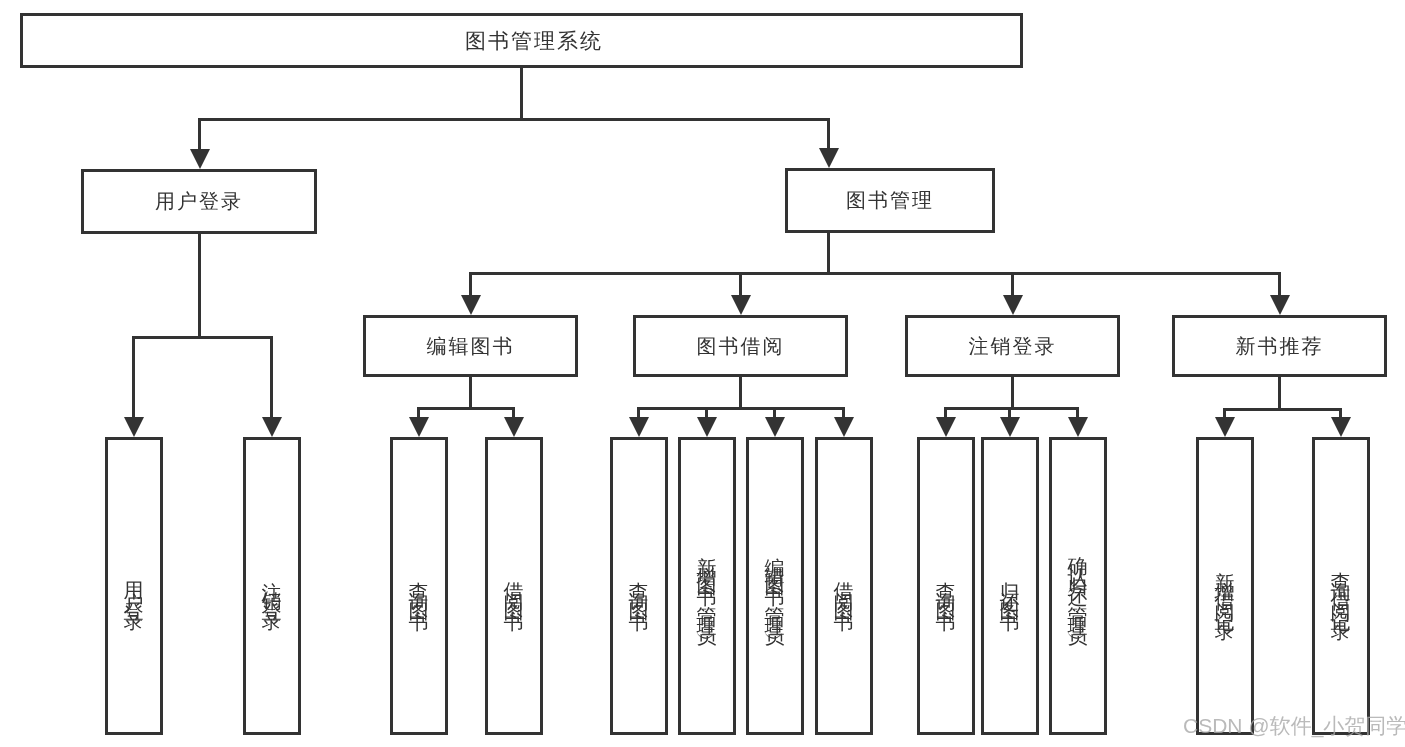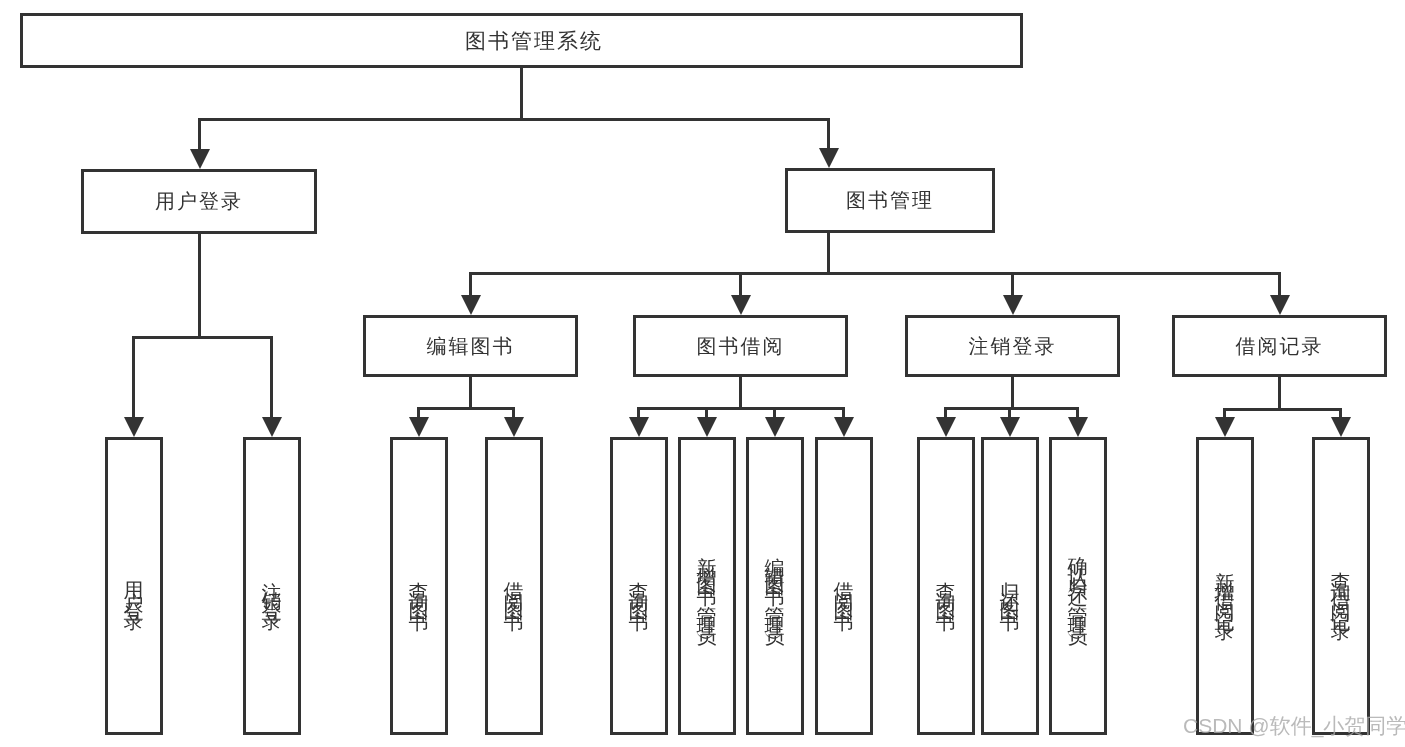--- a/index.html
+++ b/index.html
@@ -95,21 +95,21 @@
   <div class="node h" style="left:363px;top:315px;width:215px;height:62px;">
     <span>编辑图书</span>
   </div>
   <div class="node h" style="left:633px;top:315px;width:215px;height:62px;text-align:right;">
     <span>图书借阅</span>
   </div>
   <div class="node h" style="left:905px;top:315px;width:215px;height:62px;">
     <span>注销登录</span>
   </div>
   <div class="node h" style="left:1172px;top:315px;width:215px;height:62px;">
-    <span>借阅记录</span>
+    <span>新书推荐</span>
   </div>
 
   <div class="vl" style="left:469px;top:377px;height:30px;"></div>
   <div class="hl" style="left:417px;top:407px;width:98px;"></div>
   <div class="vl" style="left:417px;top:407px;height:10px;"></div>
   <div class="arw" style="left:409px;top:417px;"></div>
   <div class="vl" style="left:512px;top:407px;height:10px;"></div>
   <div class="arw" style="left:504px;top:417px;"></div>
 
   <div class="vl" style="left:739px;top:377px;height:30px;"></div>

